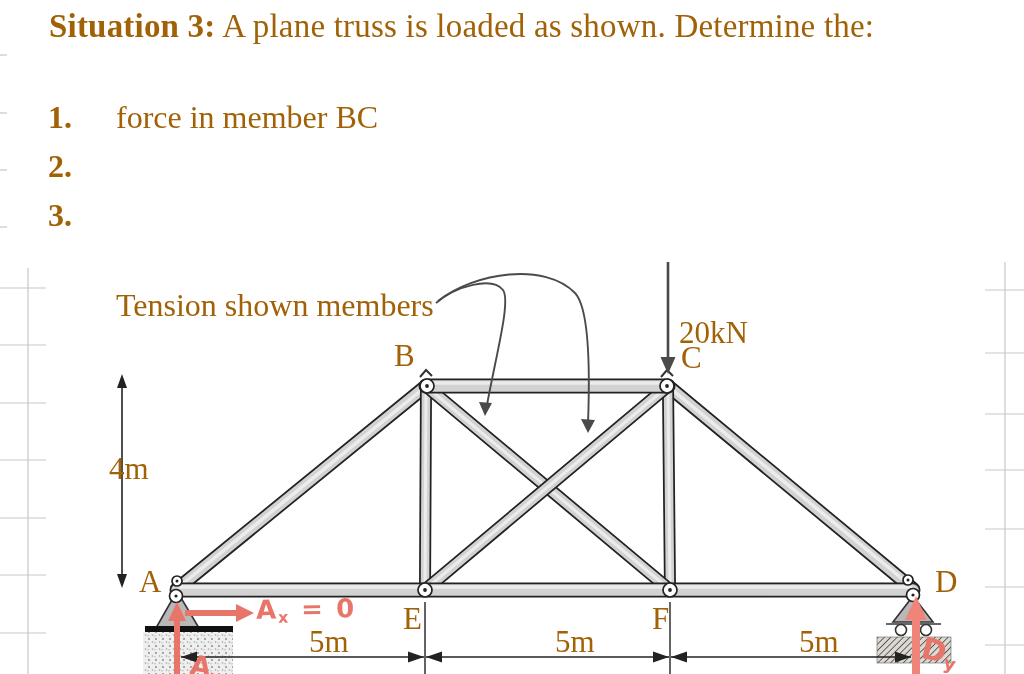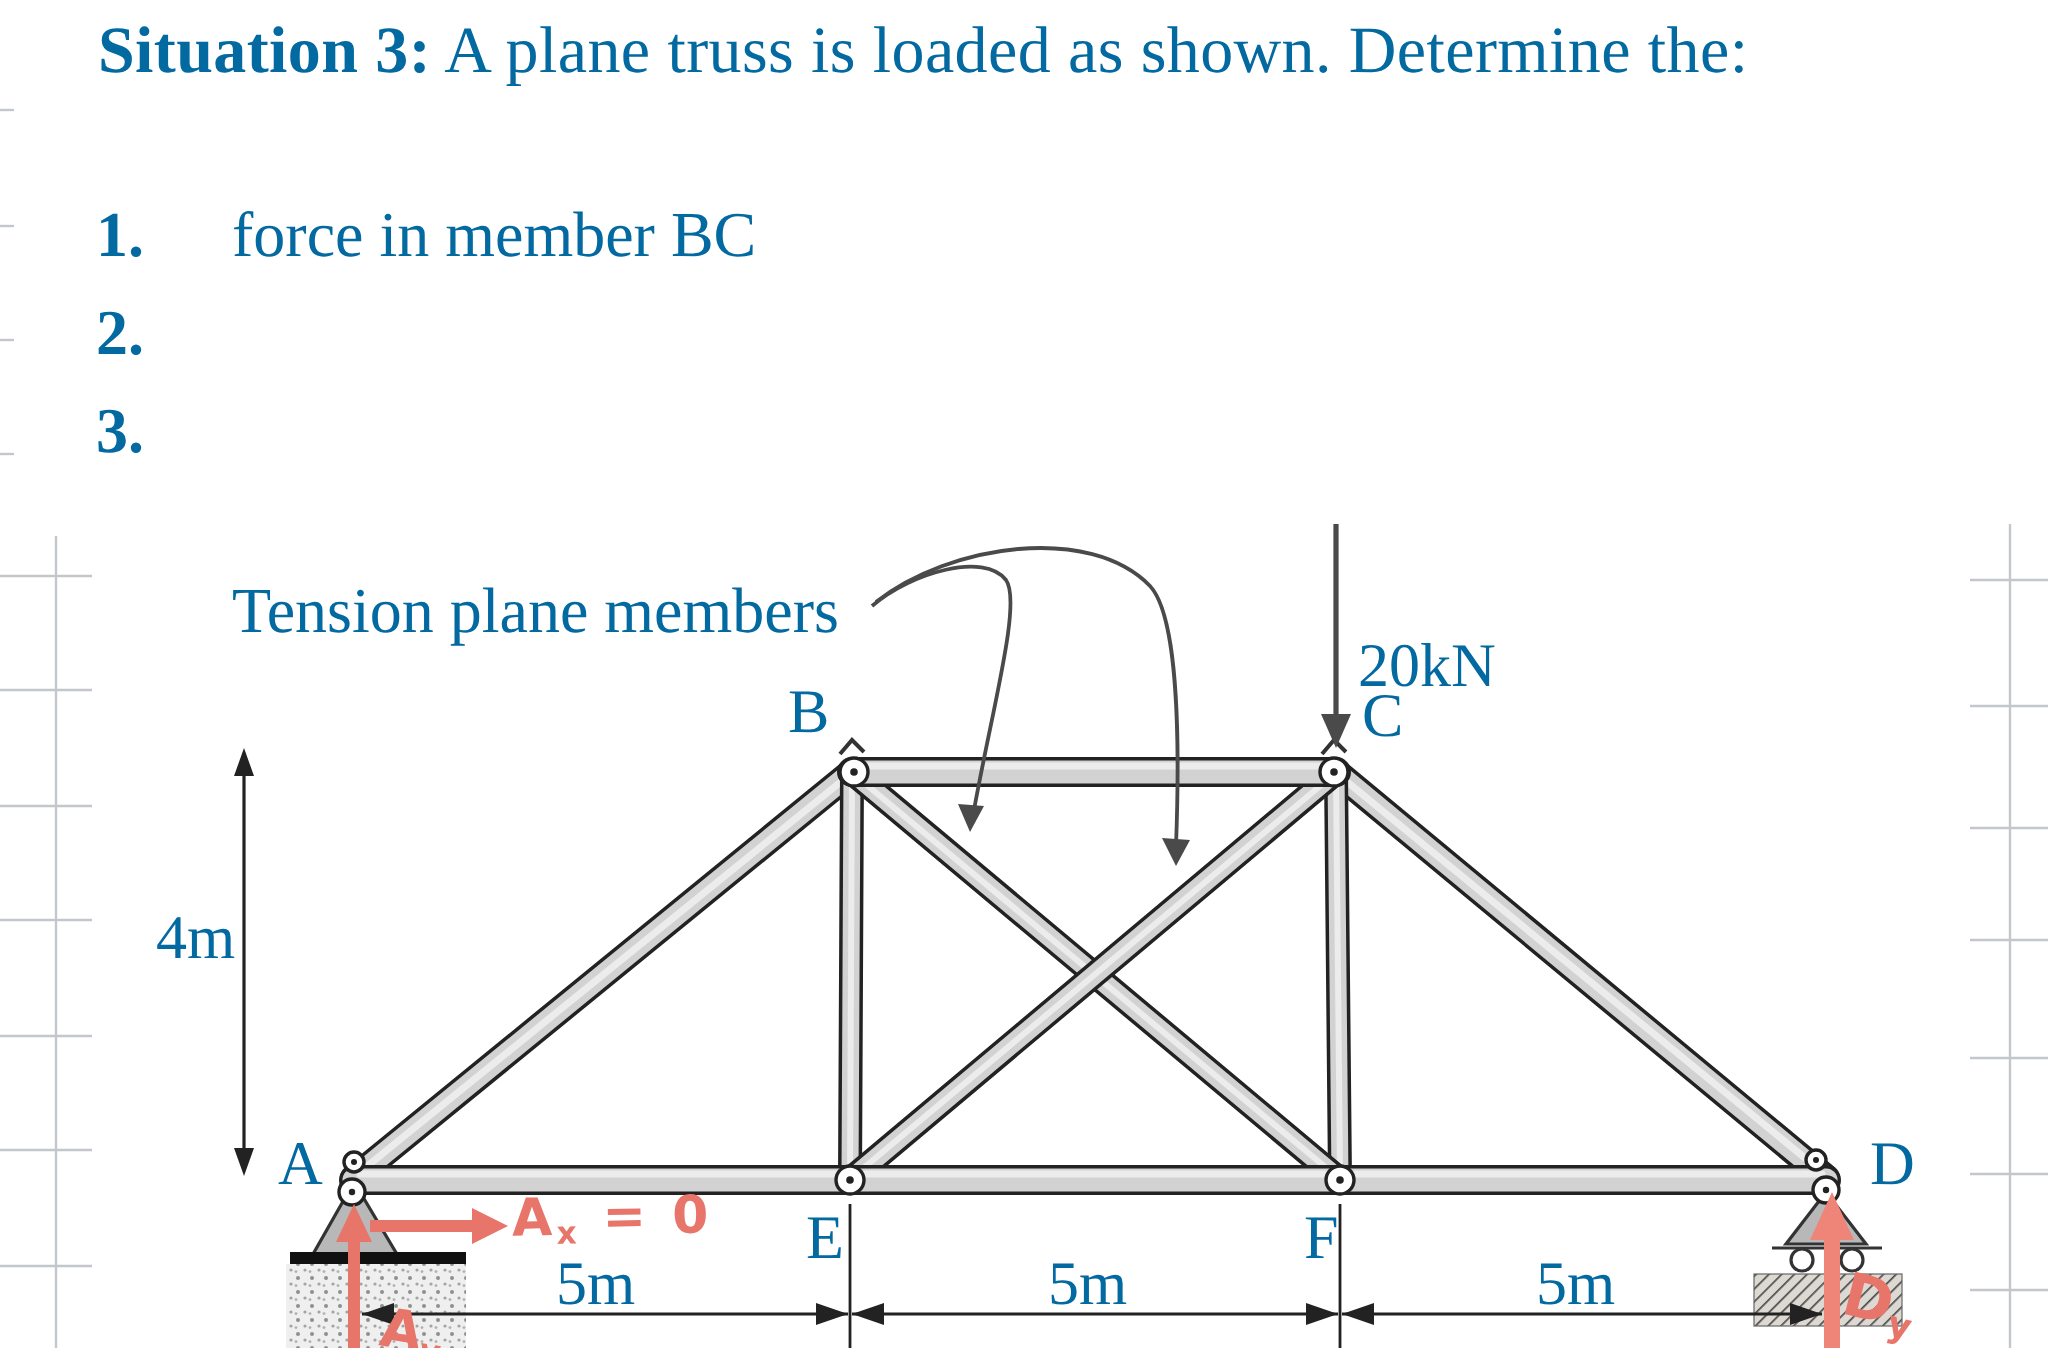--- a/index.html
+++ b/index.html
@@ -1,29 +1,29 @@
 <!DOCTYPE html>
 <html><head>
 <meta charset="utf-8">
 <style>
   html,body{margin:0;padding:0;background:#fff;}
   #page{position:relative;width:1024px;height:674px;background:#ffffff;overflow:hidden;
         font-family:"Liberation Serif","DejaVu Serif",serif;color:#1c1c1c;}
   #fig-svg{position:absolute;left:0;top:0;width:1024px;height:674px;}
   .lbl{position:absolute;white-space:nowrap;line-height:1.05;}
-  .serif{font-family:"Liberation Serif","DejaVu Serif",serif;color:#0369a1;}
+  .serif{font-family:"Liberation Serif","DejaVu Serif",serif;color:#a16207;}
   .title{left:49px;top:9px;font-size:33px;letter-spacing:.2px;}
   .b{font-weight:bold;}
   .li-num{left:48px;font-size:32px;font-weight:bold;}
   .li-txt{left:116px;font-size:32px;}
   .row1{top:101px;} .row2{top:150px;} .row3{top:199px;}
   .annot{left:116px;top:289px;font-size:32px;}
   .load{left:679px;top:271px;font-size:31px;margin-top:46px;}
   .jlab{font-size:31px;}
-  .dim{font-size:31px;}
+  .dim{font-size:31px;margin-left:31px;}
   .red{font-family:"DejaVu Sans","Liberation Sans",sans-serif;font-weight:bold;color:#e8756a;}
   .red .subsc{font-size:.6em;vertical-align:-0.28em;}
   .ax-lab{left:256px;top:596px;font-size:26px;letter-spacing:2px;transform:rotate(-1deg);}
   .ay-lab{left:190px;top:653px;font-size:27px;transform:rotate(9deg);}
   .dy-lab{left:921px;top:636px;font-size:30px;transform:rotate(14deg);}
 </style>
 </head>
 <body>
 
 <div id="page">
@@ -196,21 +196,21 @@
   </g>
 </svg>
 
   <div class="lbl title serif"><span class="b">Situation 3:</span><span> A plane truss is loaded as shown. Determine the:</span></div>
 
   <div class="lbl li-num serif row1">1.</div>
   <div class="lbl li-txt serif row1">force in member BC</div>
   <div class="lbl li-num serif row2">2.</div>
   <div class="lbl li-num serif row3">3.</div>
 
-  <div class="lbl annot serif">Tension plane members</div>
+  <div class="lbl annot serif">Tension shown members</div>
   <div class="lbl load serif">20kN</div>
 
   <div class="lbl jlab serif" style="left:394px;top:340px;">B</div>
   <div class="lbl jlab serif" style="left:681px;top:342px;">C</div>
   <div class="lbl jlab serif" style="left:139px;top:566px;">A</div>
   <div class="lbl jlab serif" style="left:935px;top:566px;">D</div>
   <div class="lbl jlab serif" style="left:403px;top:603px;">E</div>
   <div class="lbl jlab serif" style="left:652px;top:603px;">F</div>
 
   <div class="lbl dim serif" style="left:78px;top:453px;">4m</div>

